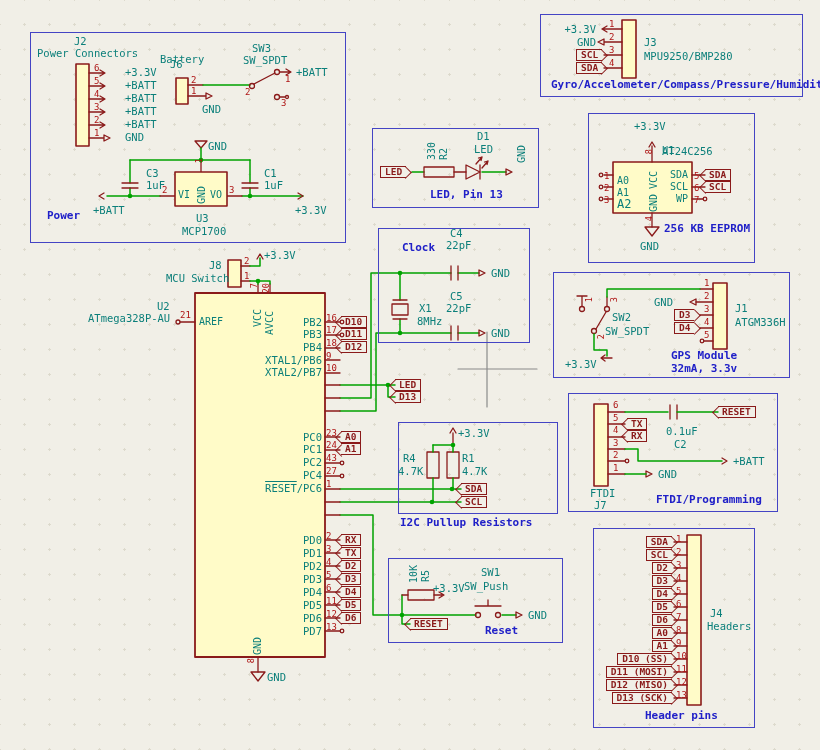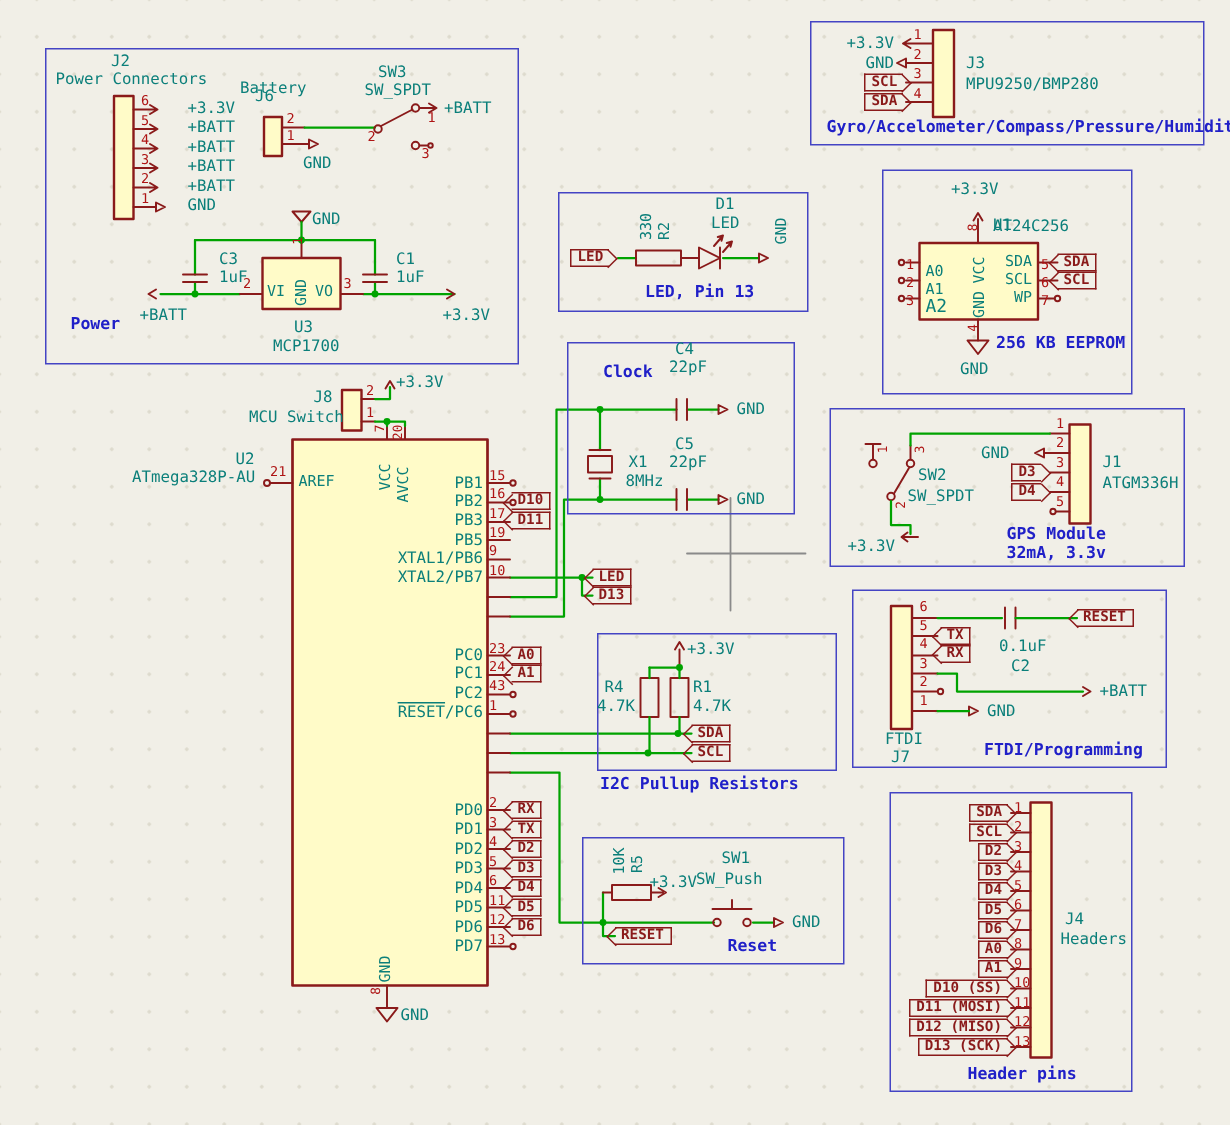--- a/index.html
+++ b/index.html
@@ -605,38 +605,33 @@
 <span class="vlab" style="left:252px;top:297px;height:30px">VCC</span>
 <span class="vlab" style="left:264px;top:297px;height:38px">AVCC</span>
 <span class="t" style="left:157px;top:300px">U2</span>
 <span class="t" style="left:88px;top:312px">ATmega328P-AU</span>
 <span class="t rnumt" style="left:180px;top:311px">21</span>
 <span class="t" style="left:199px;top:316px;font-size:10px">AREF</span>
 
 <div class="rows h127" style="left:200px;top:315.6px;width:200px">
 
       <div class="row">
-    <span class="pname"><span class="ov"></span><span>PB1</span></span>
-    <span class="rnum">15</span>
-
-  </div>
-      <div class="row">
     <span class="pname"><span class="ov"></span><span>PB2</span></span>
     <span class="rnum">16</span>
     <span class="tag tagL rtag">D10</span>
   </div>
       <div class="row">
     <span class="pname"><span class="ov"></span><span>PB3</span></span>
     <span class="rnum">17</span>
     <span class="tag tagL rtag">D11</span>
   </div>
       <div class="row">
-    <span class="pname"><span class="ov"></span><span>PB5</span></span>
-    <span class="rnum">19</span>
-
+    <span class="pname"><span class="ov"></span><span>PB4</span></span>
+    <span class="rnum">18</span>
+    <span class="tag tagL rtag">D12</span>
   </div>
       <div class="row">
     <span class="pname"><span class="ov"></span><span>XTAL1/PB6</span></span>
     <span class="rnum">9</span>
 
   </div>
       <div class="row">
     <span class="pname"><span class="ov"></span><span>XTAL2/PB7</span></span>
     <span class="rnum">10</span>
 
@@ -655,20 +650,25 @@
     <span class="pname"><span class="ov"></span><span>PC1</span></span>
     <span class="rnum">24</span>
     <span class="tag tagL rtag">A1</span>
   </div>
       <div class="row">
     <span class="pname"><span class="ov"></span><span>PC2</span></span>
     <span class="rnum">43</span>
 
   </div>
       <div class="row">
+    <span class="pname"><span class="ov"></span><span>PC4</span></span>
+    <span class="rnum">27</span>
+
+  </div>
+      <div class="row">
     <span class="pname"><span class="ov">RESET</span><span>/PC6</span></span>
     <span class="rnum">1</span>
 
   </div>
     </div>
 <div class="rows h13" style="left:200px;top:533.5px;width:200px">
 
 <div class="row">
     <span class="pname"><span class="ov"></span><span>PD0</span></span>
     <span class="rnum">2</span>

